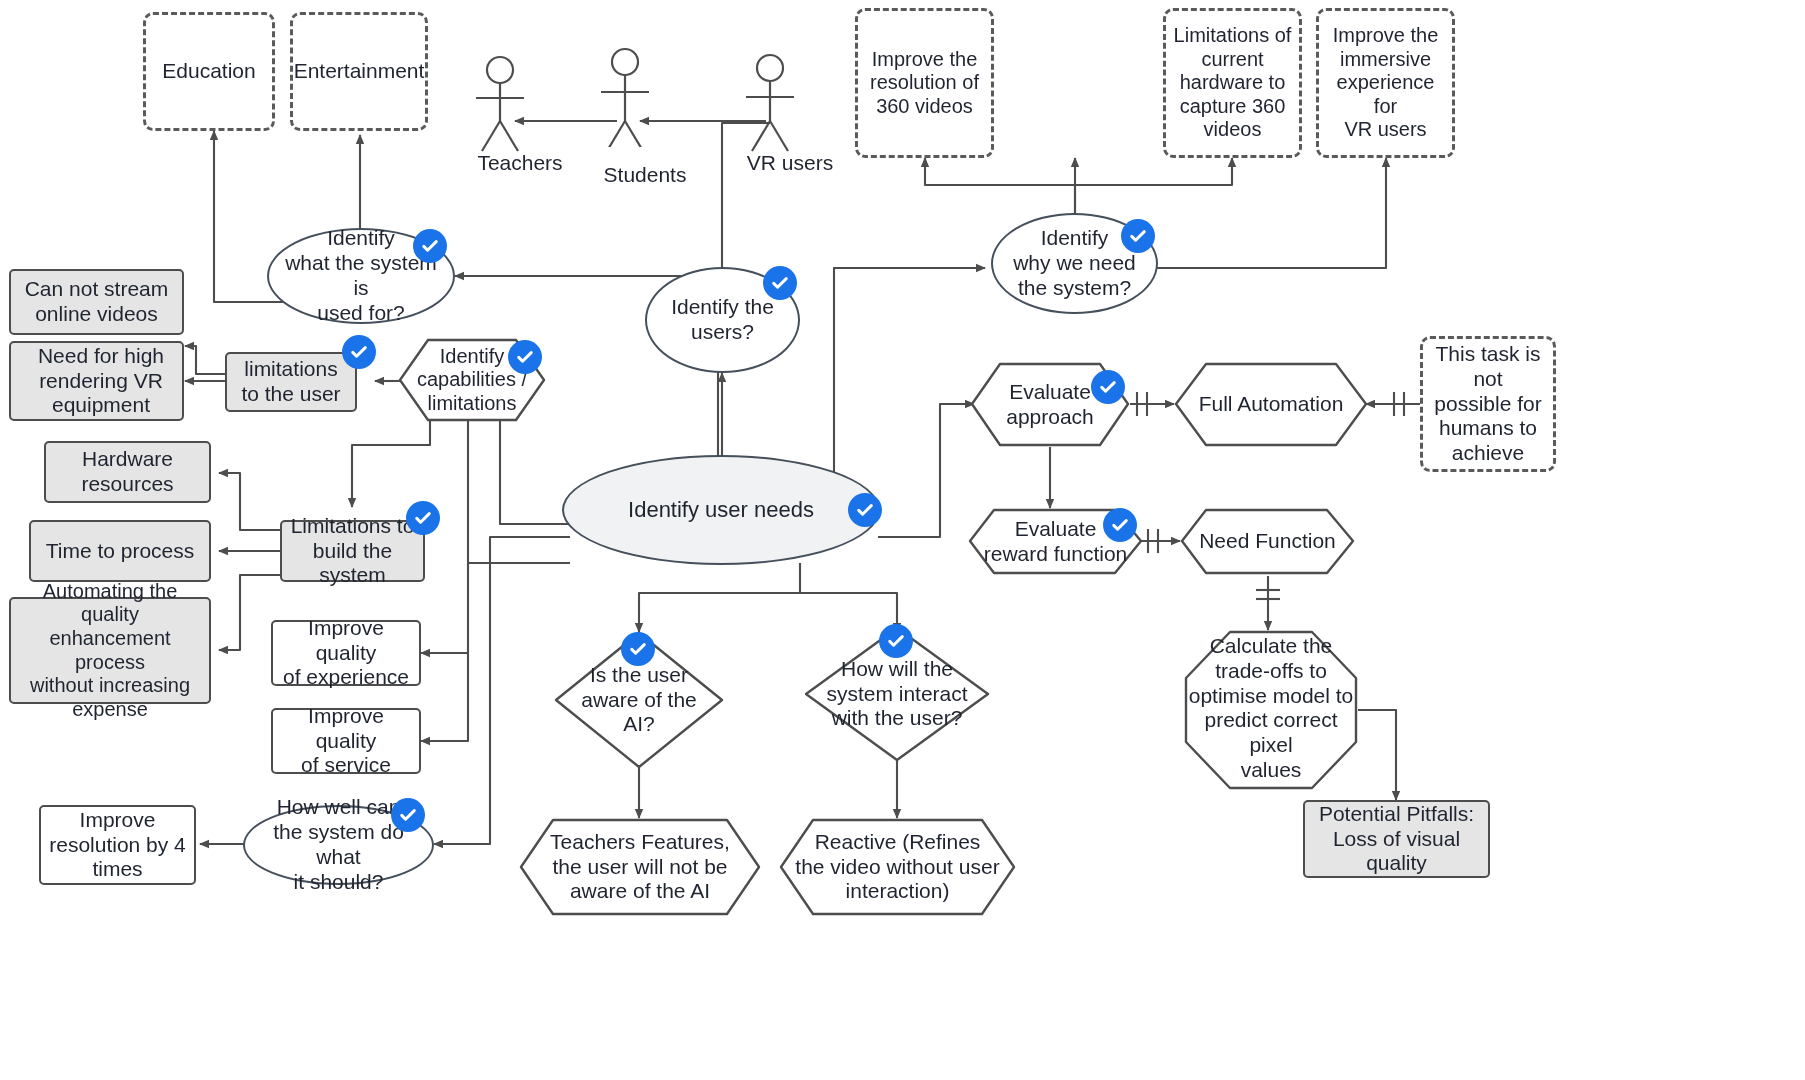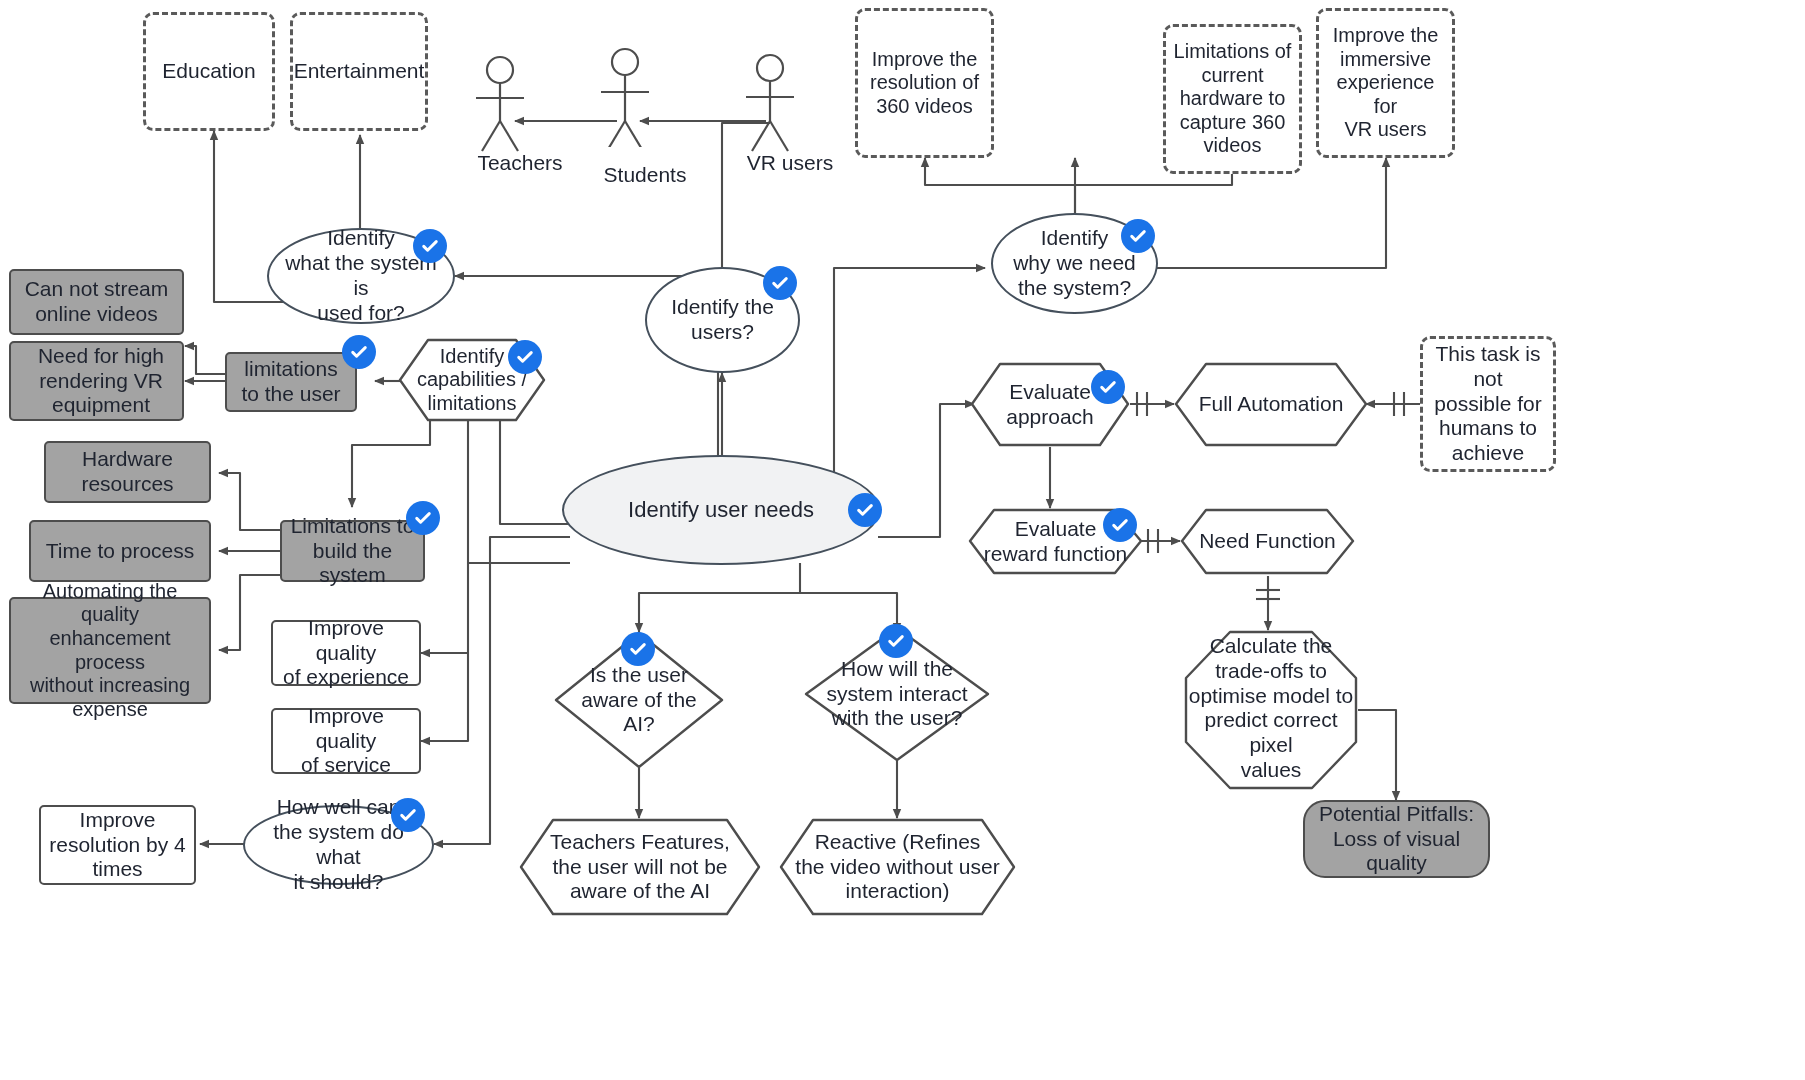--- a/index.html
+++ b/index.html
@@ -3,21 +3,21 @@
 <meta charset="utf-8">
 <style>
   html,body{margin:0;padding:0;background:#ffffff;}
   body{font-family:"Liberation Sans", sans-serif;}
   #canvas{position:relative;width:1805px;height:1080px;background:#fff;overflow:hidden;}
   svg#edges{position:absolute;left:0;top:0;width:1805px;height:1080px;pointer-events:none;}
   .node{position:absolute;box-sizing:border-box;display:flex;align-items:center;justify-content:center;text-align:center;color:#1f2430;line-height:1.18;}
   .node .lbl{display:block;padding:0 6px;}
   
   .rect{border:2.2px solid #4d4d4d;border-radius:5px;background:#fff;}
-  .rect.orange{background:#a3a3a3;border-color:#4d4d4d;}
+  .rect.orange{background:#e5e5e5;border-color:#4d4d4d;}
   .dashed{border:3px dashed #5a5a5a;border-radius:10px;background:#fff;}
   
   .ellipse{border:2.4px solid #45505c;border-radius:50%;background:#fff;}
   .ellipse.grey{background:#f1f2f3;border-color:#45505c;}
   
   .shape{position:absolute;}
   .shape svg{position:absolute;left:0;top:0;overflow:visible;}
   .shape .txt{position:absolute;left:0;top:0;width:100%;height:100%;display:flex;align-items:center;justify-content:center;text-align:center;color:#1f2430;line-height:1.18;}
   
   .badge{position:absolute;width:34px;height:34px;border-radius:50%;background:#1a73e8;display:flex;align-items:center;justify-content:center;z-index:40;}
@@ -121,21 +121,21 @@
   </div>
   <div class="node dashed f21" style="left:290px;top:12px;width:138px;height:119px;">
     <span class="lbl">Entertainment</span>
   </div>
 
   <div class="node dashed f20" style="left:855px;top:8px;width:139px;height:150px;white-space:pre-line;">
     <span class="lbl">Improve the
 resolution of
 360 videos</span>
   </div>
-  <div class="node dashed f20" style="left:1163px;top:24px;width:139px;height:150px;white-space:pre-line;">
+  <div class="node dashed f20" style="left:1163px;top:8px;width:139px;height:150px;white-space:pre-line;">
     <span class="lbl">Limitations of
 current
 hardware to
 capture 360
 videos</span>
   </div>
   <div class="node dashed f20" style="left:1316px;top:8px;width:139px;height:150px;white-space:pre-line;">
     <span class="lbl">Improve the
 immersive
 experience for
@@ -414,18 +414,18 @@
     </svg>
     <div class="txt f21" style="white-space:pre-line;align-items:flex-start;padding-top:4px;box-sizing:border-box;">
       <span>Calculate the
 trade-offs to
 optimise model to
 predict correct pixel
 values</span>
     </div>
   </div>
 
-  <div class="node rect orange f21" style="left:1303px;top:800px;width:187px;height:78px;white-space:pre-line;border-radius:22px;">
+  <div class="node rect orange f21" style="left:1303px;top:800px;width:187px;height:78px;white-space:pre-line;">
     <span class="lbl">Potential Pitfalls:
 Loss of visual quality</span>
   </div>
 
 </div>
 
 </body></html>

